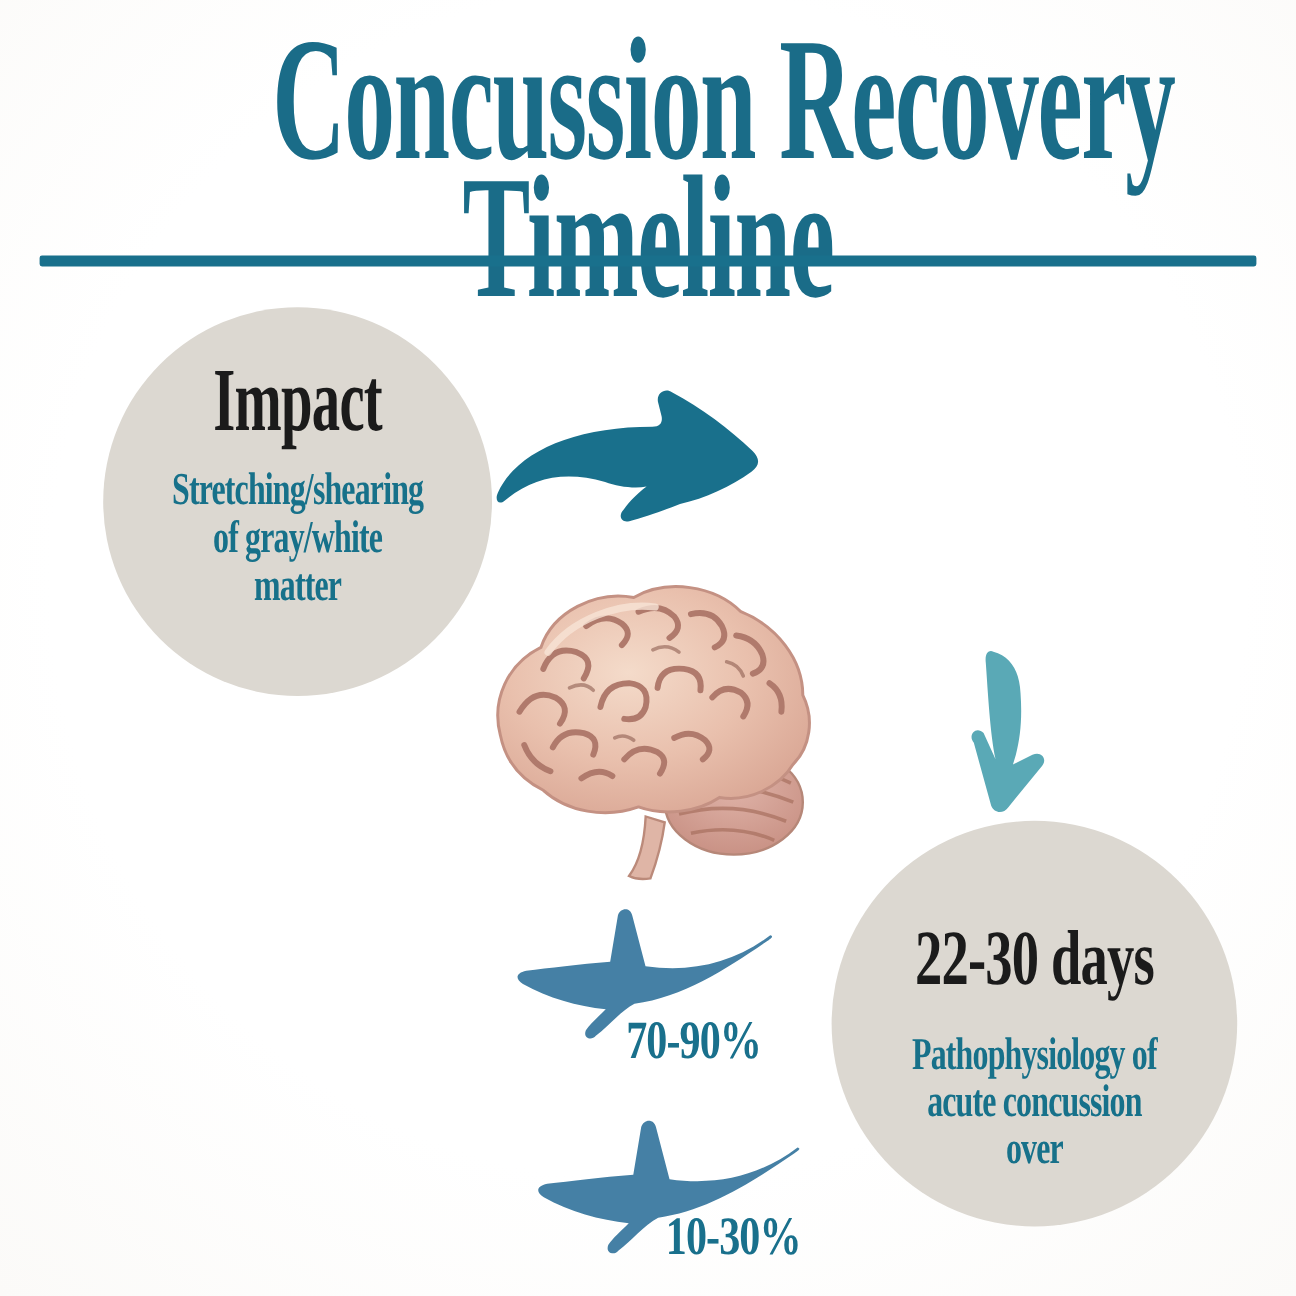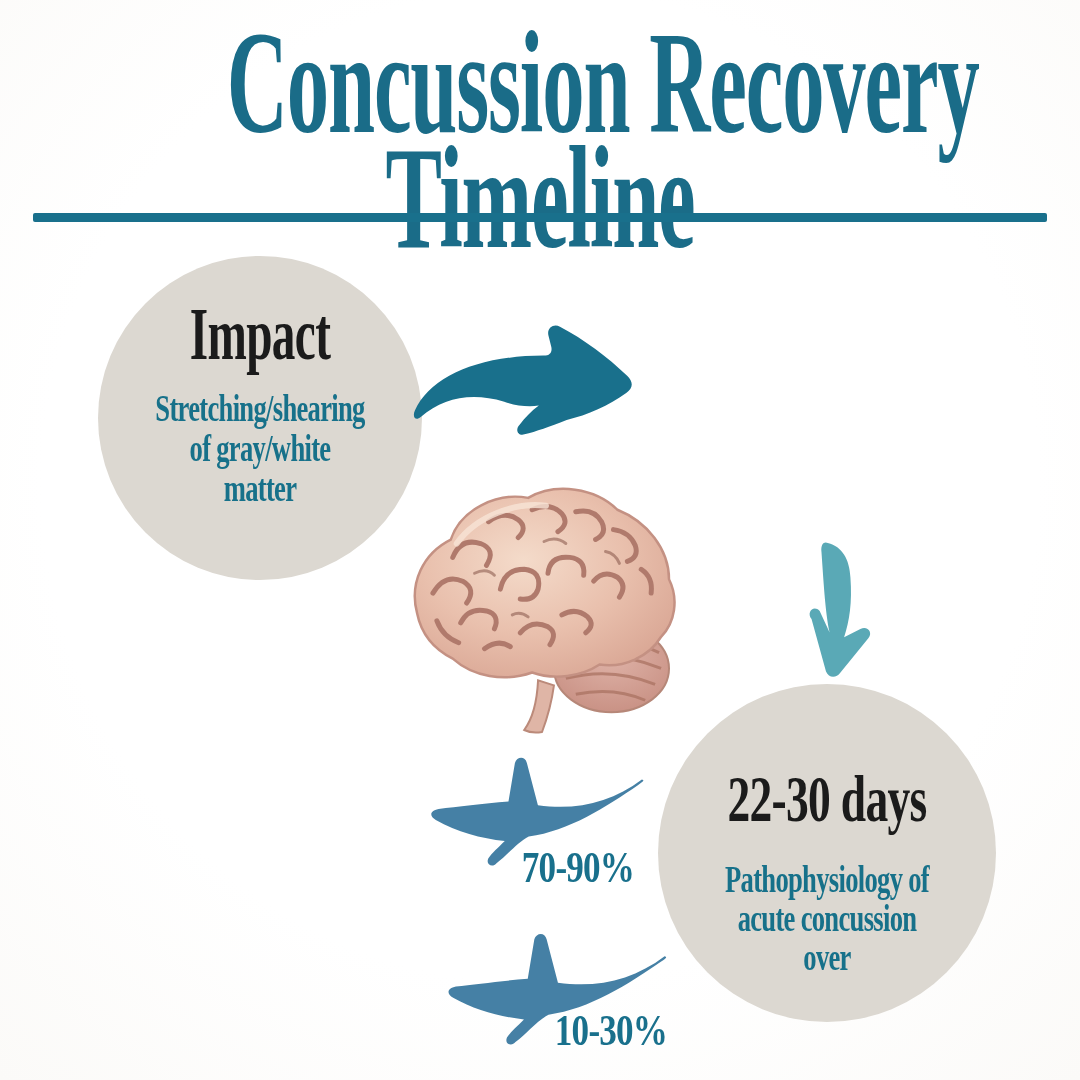--- a/index.html
+++ b/index.html
@@ -49,31 +49,31 @@
 <body>
 
 <div class="canvas">
 
   <h1 class="title">
     <span>Concussion Recovery</span>
     <span>Timeline</span>
   </h1>
   <div class="divider"></div>
 
-  <div class="circle" style="left:98px;top:256px;width:324px;height:324px;">
+  <div class="circle" style="left:86px;top:256px;width:324px;height:324px;">
     <div class="ctext node-title" style="top:40px;font-size:75px;line-height:75px;transform:scaleX(0.63);">Impact</div>
     <div class="ctext node-sub" style="top:132px;font-size:38px;line-height:40px;transform:scaleX(0.70);">
       <span>Stretching/shearing</span>
       <span>of gray/white</span>
       <span>matter</span>
     </div>
   </div>
 
 
-  <div class="circle" style="left:658px;top:684px;width:338px;height:338px;">
+  <div class="circle" style="left:693px;top:684px;width:338px;height:338px;">
     <div class="ctext node-title" style="top:83px;font-size:65px;line-height:65px;transform:scaleX(0.70);">22-30 days</div>
     <div class="ctext node-sub" style="top:176px;font-size:38px;line-height:39px;transform:scaleX(0.70);">
       <span>Pathophysiology of</span>
       <span>acute concussion</span>
       <span>over</span>
     </div>
   </div>
 
 
 

